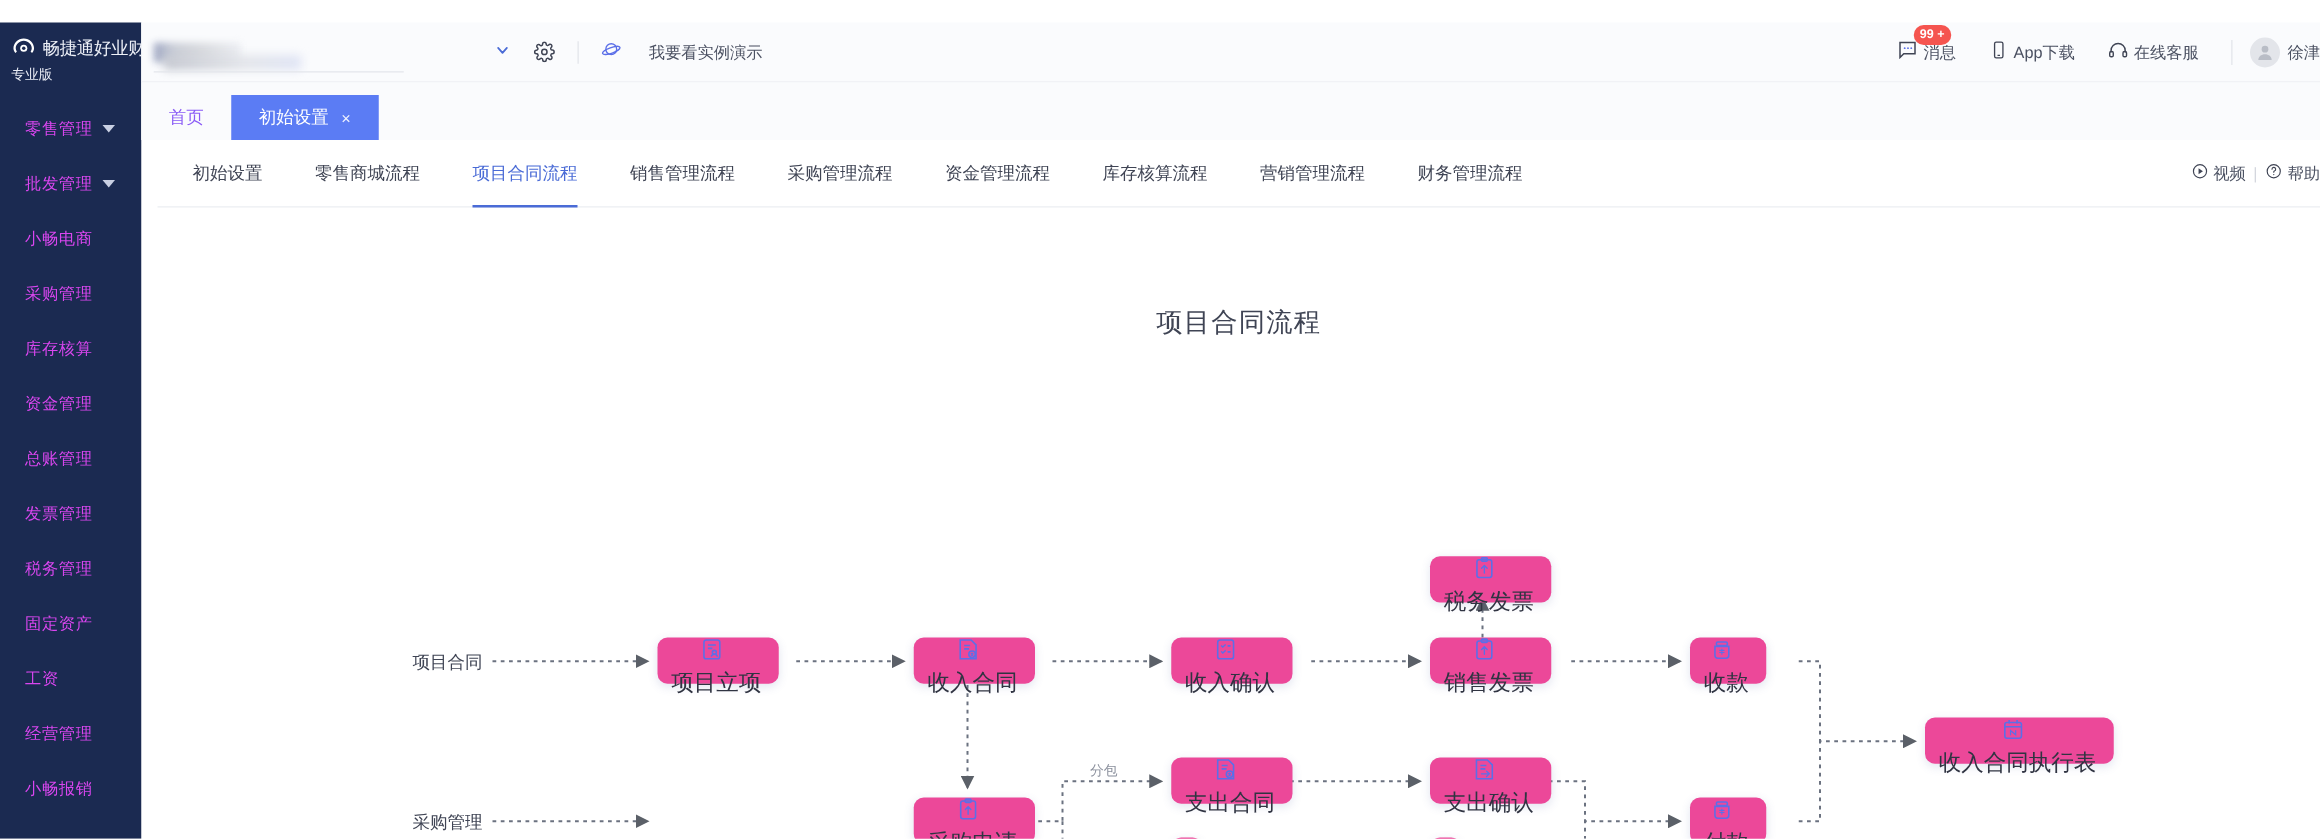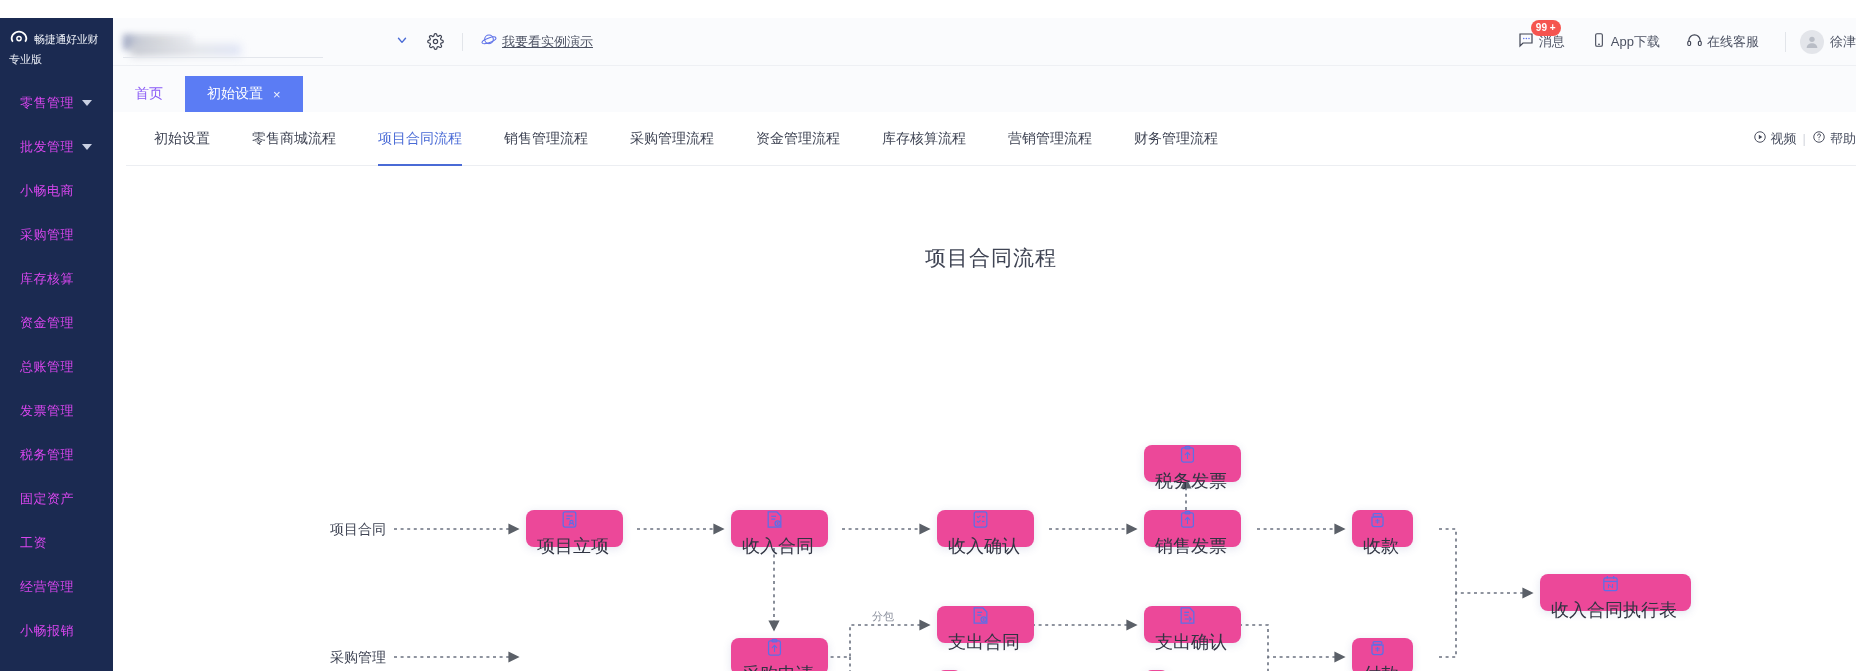--- a/index.html
+++ b/index.html
@@ -15,21 +15,21 @@
     position:absolute; left:0; top:18px; width:113px; height:653px;
     background:#1b2a51; color:#dfe4f0;
   }
   .logo-wrap { padding:10px 0 4px 0; text-align:left; }
   .logo-row { display:flex; align-items:center; padding-left:8px; }
   .logo-mark {
     width:22px; height:22px; flex:0 0 22px; position:relative;
   }
   .logo-mark svg { display:block; }
   .logo-text {
-    font-size:11px; color:#eef1f8; margin-left:4px; letter-spacing:-0.3px;
+    font-size:14px; color:#eef1f8; margin-left:4px; letter-spacing:-0.3px;
     white-space:nowrap; overflow:hidden;
   }
   .logo-sub { font-size:11px; color:#e9ecf5; padding-left:9px; margin-top:2px; }
 
   .side-list { margin-top:10px; }
   .side-item {
     height:44px; display:flex; align-items:center; padding-left:20px;
     font-size:13px; color:#d946ef; cursor:pointer; letter-spacing:0.5px;
   }
   .caret-down {
@@ -55,21 +55,21 @@
     position:absolute; left:8px; top:13px; width:110px; height:12px;
     background:linear-gradient(90deg,#c5c8d0,#e3e5ea 60%,#dfe4f5);
     filter: blur(4px); border-radius:2px;
   }
   .underline {
     position:absolute; left:0; bottom:-5px; width:200px; height:1px; background:#e3e6ec;
   }
   .hdr-chevron { margin-left:92px; color:#4a6bd6; font-size:13px; cursor:pointer; }
   .hdr-gear { margin-left:18px; cursor:pointer; display:flex; align-items:center;}
   .hdr-divider { width:1px; height:18px; background:#e2e5ea; margin:0 18px; }
-  .hdr-demo { display:flex; align-items:center; gap:5px; font-size:13px; color:#4b5162; cursor:pointer;text-decoration:underline;}
+  .hdr-demo { display:flex; align-items:center; gap:22px; font-size:13px; color:#4b5162; cursor:pointer;}
   .hdr-right { margin-left:auto; display:flex; align-items:center; padding-right:0px; }
   .hdr-link {
     display:flex; align-items:center; gap:4px; font-size:13px; color:#4b5162;
     margin-left:26px; cursor:pointer; position:relative; white-space:nowrap;
   }
   .badge {
     position:absolute; left:14px; top:-11px;
     background:#f5544f; color:#fff; font-size:10px; line-height:1;
     padding:3px 5px 3px 5px; border-radius:9px; font-weight:bold;
   }

